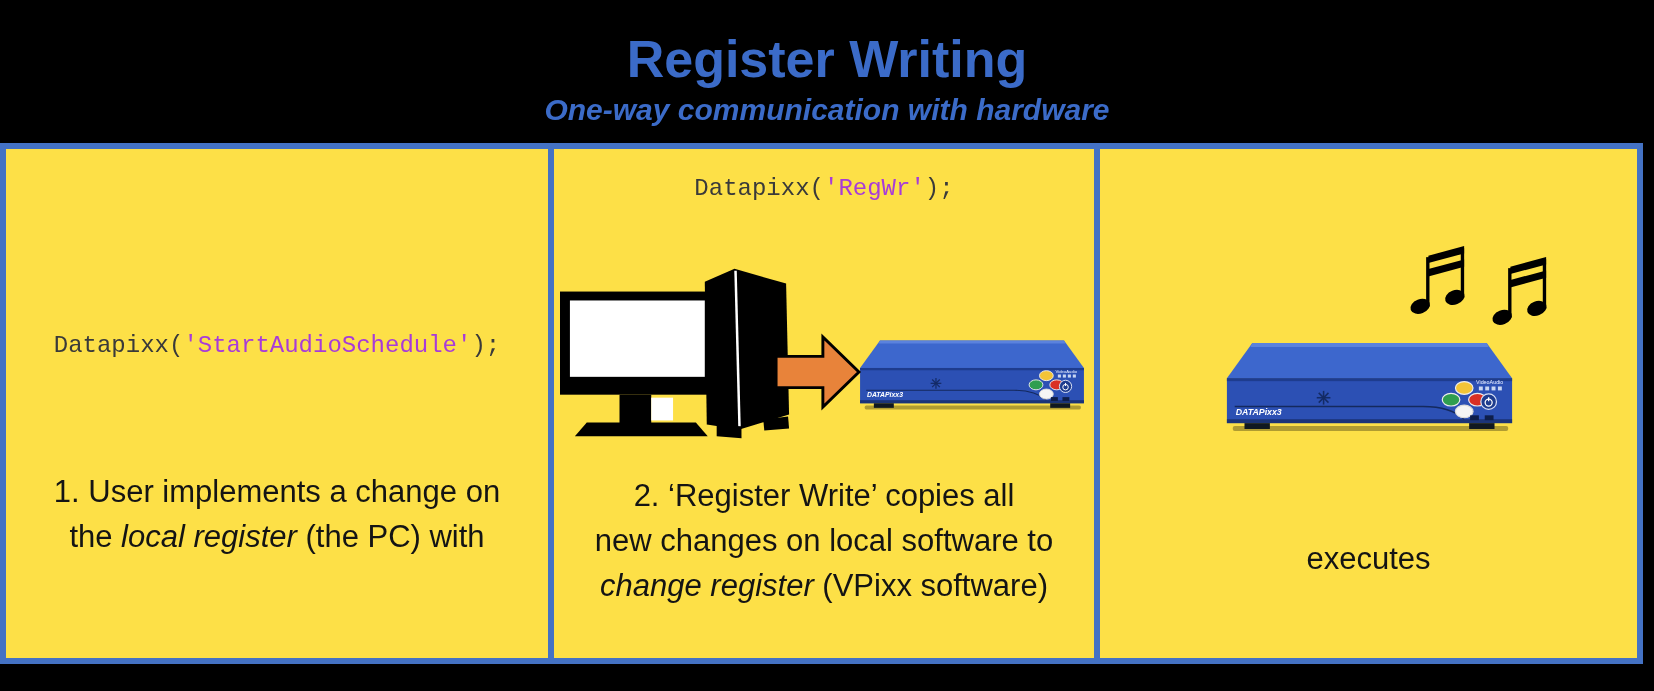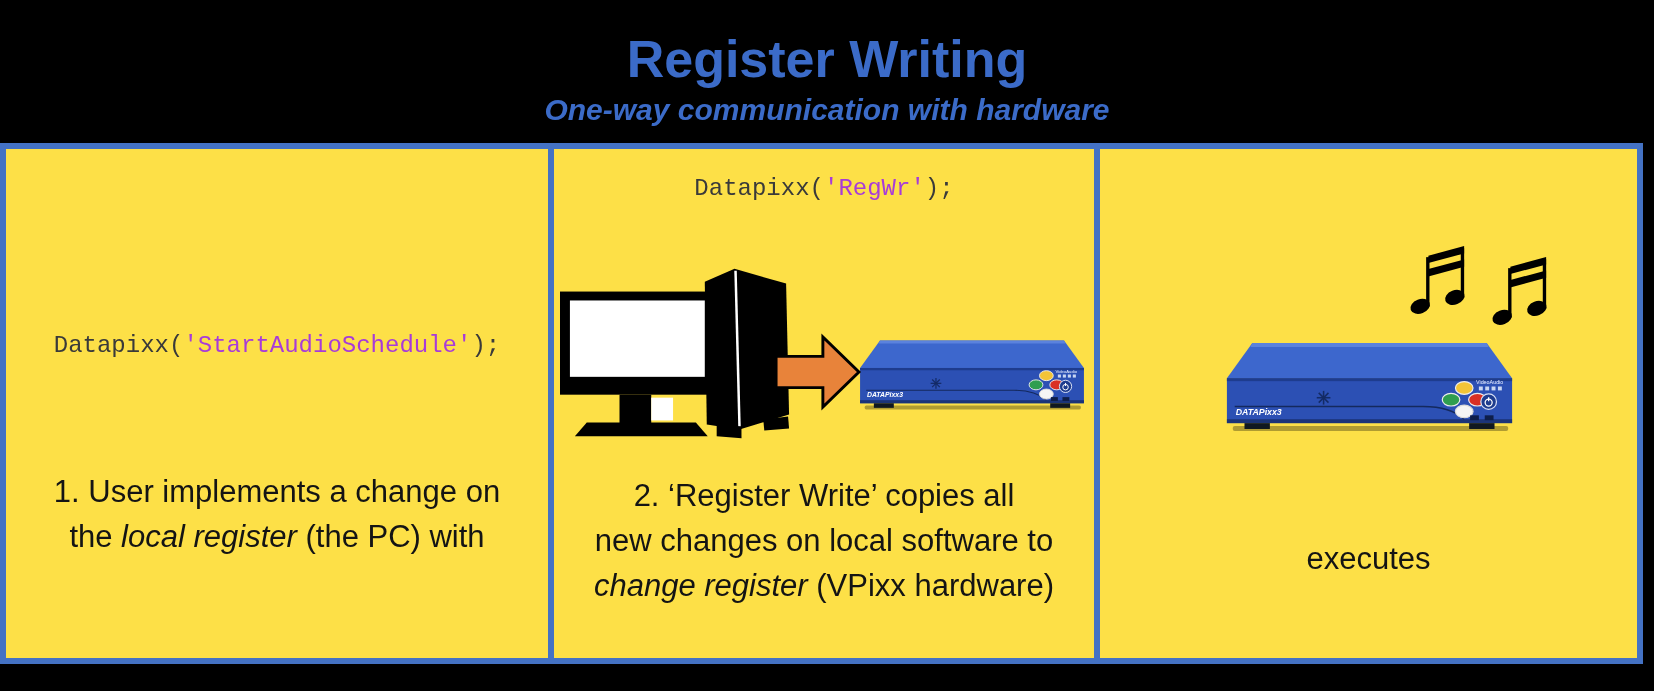--- a/index.html
+++ b/index.html
@@ -128,21 +128,21 @@
     </svg>
 
     <svg class="arrow" viewBox="0 0 90 80">
       <polygon points="2,24 50,24 50,4 87,40 50,76 50,56 2,56" fill="#E8833A" stroke="#000" stroke-width="3" stroke-linejoin="miter"></polygon>
     </svg>
 
     <svg class="dev2" viewBox="0 0 300 95">
       <use href="#datapixx"></use>
     </svg>
 
-    <div class="caption"><span>2. ‘Register Write’ copies all</span><br><span>new changes on local software to</span><br><span class="it">change register</span><span> (VPixx hardware)</span></div>
+    <div class="caption"><span>2. ‘Register Write’ copies all</span><br><span>new changes on local software to</span><br><span class="it">change register</span><span> (VPixx software)</span></div>
   </div>
 
   <div class="panel p3">
     <svg class="note1" viewBox="0 0 110 100">
         <use href="#notepair"></use>
       </svg>
     <svg class="note2" viewBox="0 0 110 100">
         <use href="#notepair"></use>
       </svg>
 

